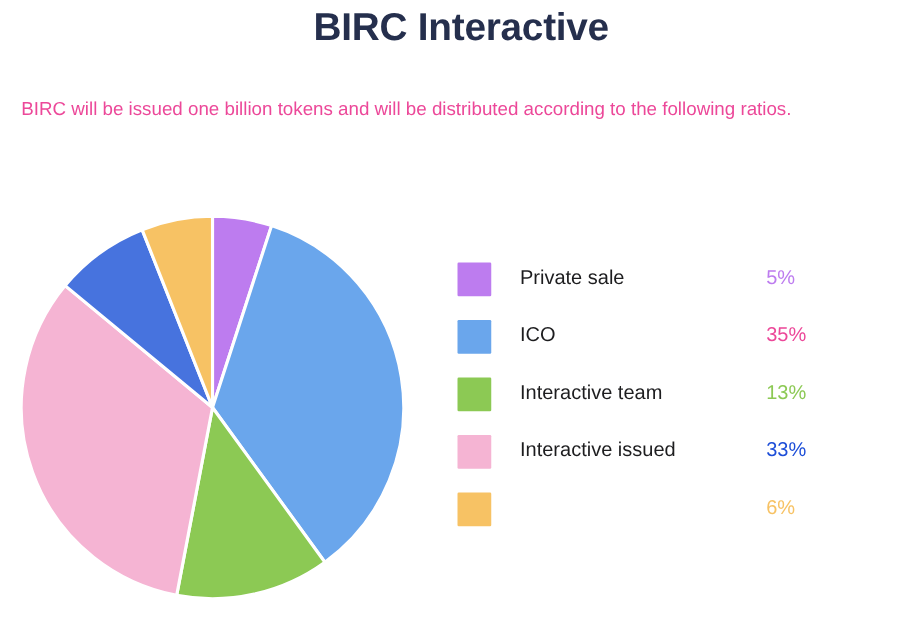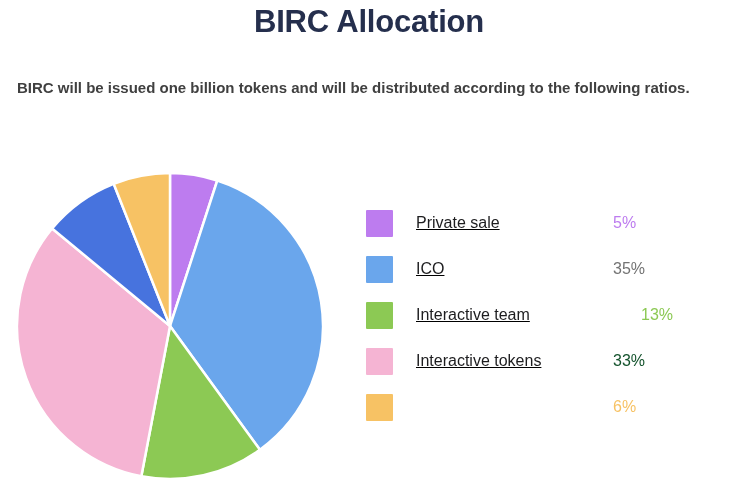--- a/index.html
+++ b/index.html
@@ -28,22 +28,22 @@
     color: #252f4d;
     line-height: 40px;
   }
 
   .page-subtitle {
     position: absolute;
     left: 17px;
     top: 77px;
     width: 706px;
     font-size: 15px;
-    font-weight: bold;
-    color: #404040;
+    font-weight: normal;
+    color: #ec4899;
     line-height: 22px;
     white-space: nowrap;
   }
 
   .chart-area {
     position: absolute;
     left: 0;
     top: 140px;
     width: 738px;
     height: 358px;
@@ -66,21 +66,20 @@
     position: absolute;
     left: 366px;
     top: 60px;
     width: 330px;
   }
   .legend-row {
     position: relative;
     height: 46px;
     display: flex;
     align-items: center;
-    text-decoration: underline;
   }
   .legend-swatch {
     width: 27px;
     height: 27px;
     flex: 0 0 27px;
     border-radius: 1px;
   }
   .legend-label {
     margin-left: 23px;
     font-size: 16px;
@@ -92,21 +91,21 @@
     position: absolute;
     left: 247px;
     font-size: 16px;
     line-height: 20px;
     white-space: nowrap;
   }
 </style>
 </head>
 <body>
 
-<div class="page-title">BIRC Allocation</div>
+<div class="page-title">BIRC Interactive</div>
 
 <div class="page-subtitle">BIRC will be issued one billion tokens and will be distributed according to the following ratios.</div>
 
 <div class="chart-area">
 
   <div class="pie-wrap">
     <svg class="pie-svg" viewBox="0 0 312 312">
       <g id="pie-slices">
           <path d="M 156 156 L 156.00 3.00 A 153 153 0 0 1 203.28 10.49 Z" fill="#bd7cef" stroke="#ffffff" stroke-width="2.5" stroke-linejoin="round"></path>
           <path d="M 156 156 L 203.28 10.49 A 153 153 0 0 1 245.93 279.78 Z" fill="#6aa6ec" stroke="#ffffff" stroke-width="2.5" stroke-linejoin="round"></path>
@@ -120,31 +119,31 @@
 
   <div class="legend" id="legend-list">
       <div class="legend-row">
         <span class="legend-swatch" style="background: rgb(189, 124, 239);"></span>
         <span class="legend-label">Private sale</span>
         <span class="legend-value" style="color: rgb(189, 124, 239);">5%</span>
       </div>
       <div class="legend-row">
         <span class="legend-swatch" style="background: rgb(106, 166, 236);"></span>
         <span class="legend-label">ICO</span>
-        <span class="legend-value" style="color: #737373;">35%</span>
+        <span class="legend-value" style="color: #ec4899;">35%</span>
       </div>
       <div class="legend-row">
         <span class="legend-swatch" style="background: rgb(140, 201, 84);"></span>
         <span class="legend-label">Interactive team</span>
-        <span class="legend-value" style="color: rgb(140, 201, 84); margin-left: 28px;">13%</span>
+        <span class="legend-value" style="color: rgb(140, 201, 84);">13%</span>
       </div>
       <div class="legend-row">
         <span class="legend-swatch" style="background: rgb(245, 180, 211);"></span>
-        <span class="legend-label">Interactive tokens</span>
-        <span class="legend-value" style="color: #14532d;">33%</span>
+        <span class="legend-label">Interactive issued</span>
+        <span class="legend-value" style="color: #1d4ed8;">33%</span>
       </div>
       <div class="legend-row">
         <span class="legend-swatch" style="background: rgb(247, 194, 100);"></span>
         <span class="legend-value" style="color: rgb(247, 194, 100);">6%</span>
       </div>
     </div>
 
 </div>
 
 </body></html>

